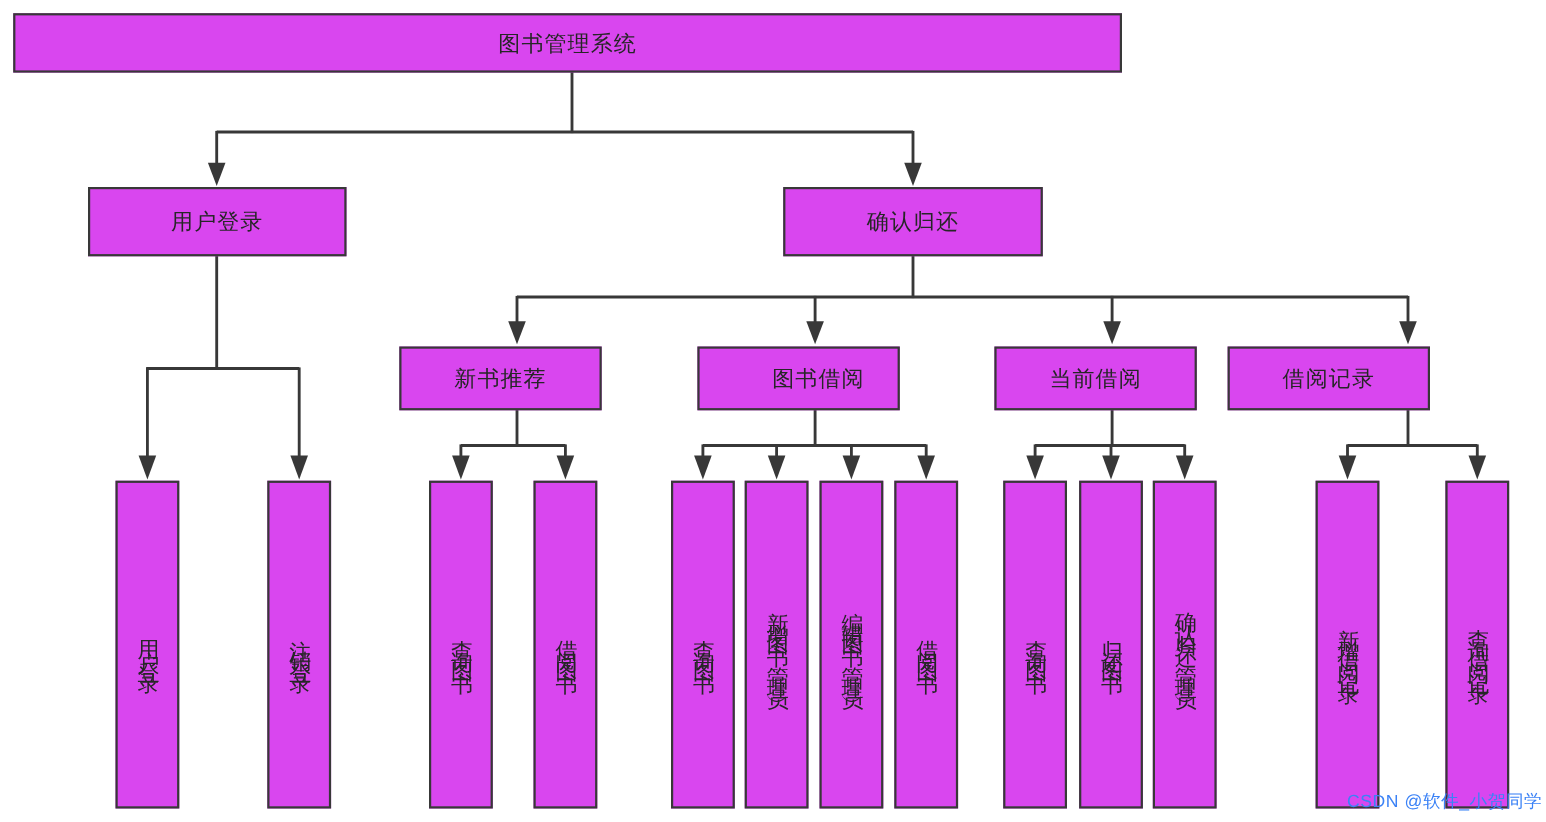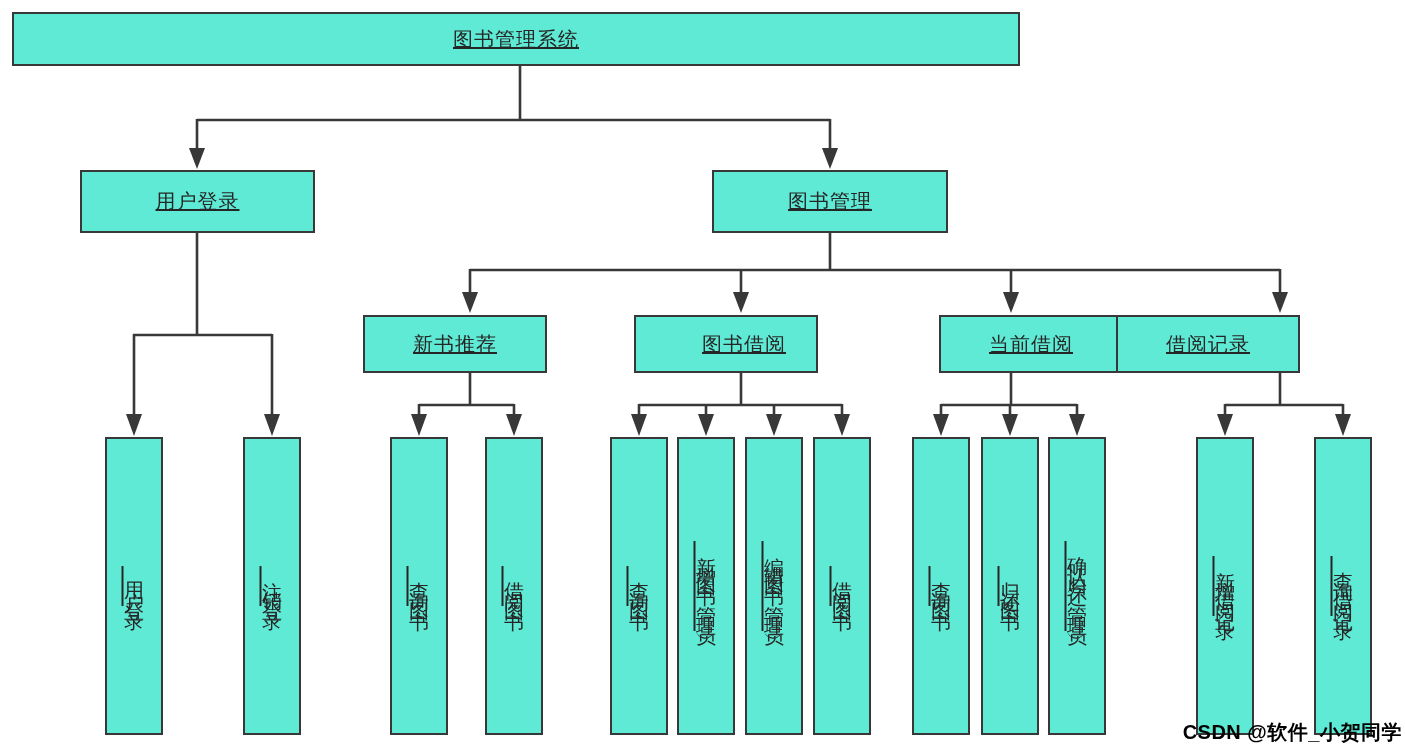--- a/index.html
+++ b/index.html
@@ -25,55 +25,53 @@
     stroke: #383838;
     stroke-width: 2.6;
   }
   .links polygon {
     fill: #383838;
   }
   .box {
     position: absolute;
     box-sizing: border-box;
     border: 2.5px solid #383838;
-    background: #5eead4;
+    background: #d946ef;
     color: #262626;
     display: flex;
     align-items: center;
     justify-content: center;
     z-index: 2;
     font-size: 20px;
     letter-spacing: 1px;
     white-space: nowrap;
-    text-decoration: underline;
   }
   .hbox-root   { left: 12px;  top: 12px;  width: 1008px; height: 54px; }
   .hbox-l2a    { left: 80px;  top: 170px; width: 235px;  height: 63px; }
   .hbox-l2b    { left: 712px; top: 170px; width: 236px;  height: 63px; }
   .hbox-l3     { top: 315px;  width: 184px; height: 58px; }
   .vbox {
     top: 437px;
     width: 58px;
     height: 298px;
     writing-mode: vertical-rl;
     text-orientation: mixed;
     letter-spacing: 10px;
     font-size: 20px;
     line-height: 53px;
   }
   .watermark {
     position: absolute;
     top: 719px;
     right: 3px;
     z-index: 5;
-    font-size: 20px;
-    color: #000000;
+    font-size: 16px;
+    color: #3b82f6;
     letter-spacing: 0.5px;
     white-space: nowrap;
-    font-weight: bold;
   }
 </style>
 </head>
 <body>
 
 <div class="canvas">
 
   <svg class="links" width="1405" height="747" viewBox="0 0 1405 747">
 
     <line x1="520" y1="64" x2="520" y2="121"></line>
@@ -132,25 +130,25 @@
     <line x1="1225" y1="405" x2="1343" y2="405"></line>
     <line x1="1225" y1="404" x2="1225" y2="416"></line>
     <polygon points="1217,414 1233,414 1225,436"></polygon>
     <line x1="1343" y1="404" x2="1343" y2="416"></line>
     <polygon points="1335,414 1351,414 1343,436"></polygon>
   </svg>
 
   <div class="box hbox-root">图书管理系统</div>
 
   <div class="box hbox-l2a">用户登录</div>
-  <div class="box hbox-l2b">图书管理</div>
+  <div class="box hbox-l2b">确认归还</div>
 
   <div class="box hbox-l3" style="left:363px;">新书推荐</div>
   <div class="box hbox-l3" style="left:634px;padding-left:36px;">图书借阅</div>
-  <div class="box hbox-l3" style="left:904px;margin-left:35px;">当前借阅</div>
+  <div class="box hbox-l3" style="left:904px;">当前借阅</div>
   <div class="box hbox-l3" style="left:1116px;">借阅记录</div>
 
   <div class="box vbox" style="left:105px;">用户登录</div>
   <div class="box vbox" style="left:243px;">注销登录</div>
 
   <div class="box vbox" style="left:390px;">查询图书</div>
   <div class="box vbox" style="left:485px;">借阅图书</div>
 
   <div class="box vbox" style="left:610px;">查询图书</div>
   <div class="box vbox" style="left:677px;">新增图书（管理员）</div>

